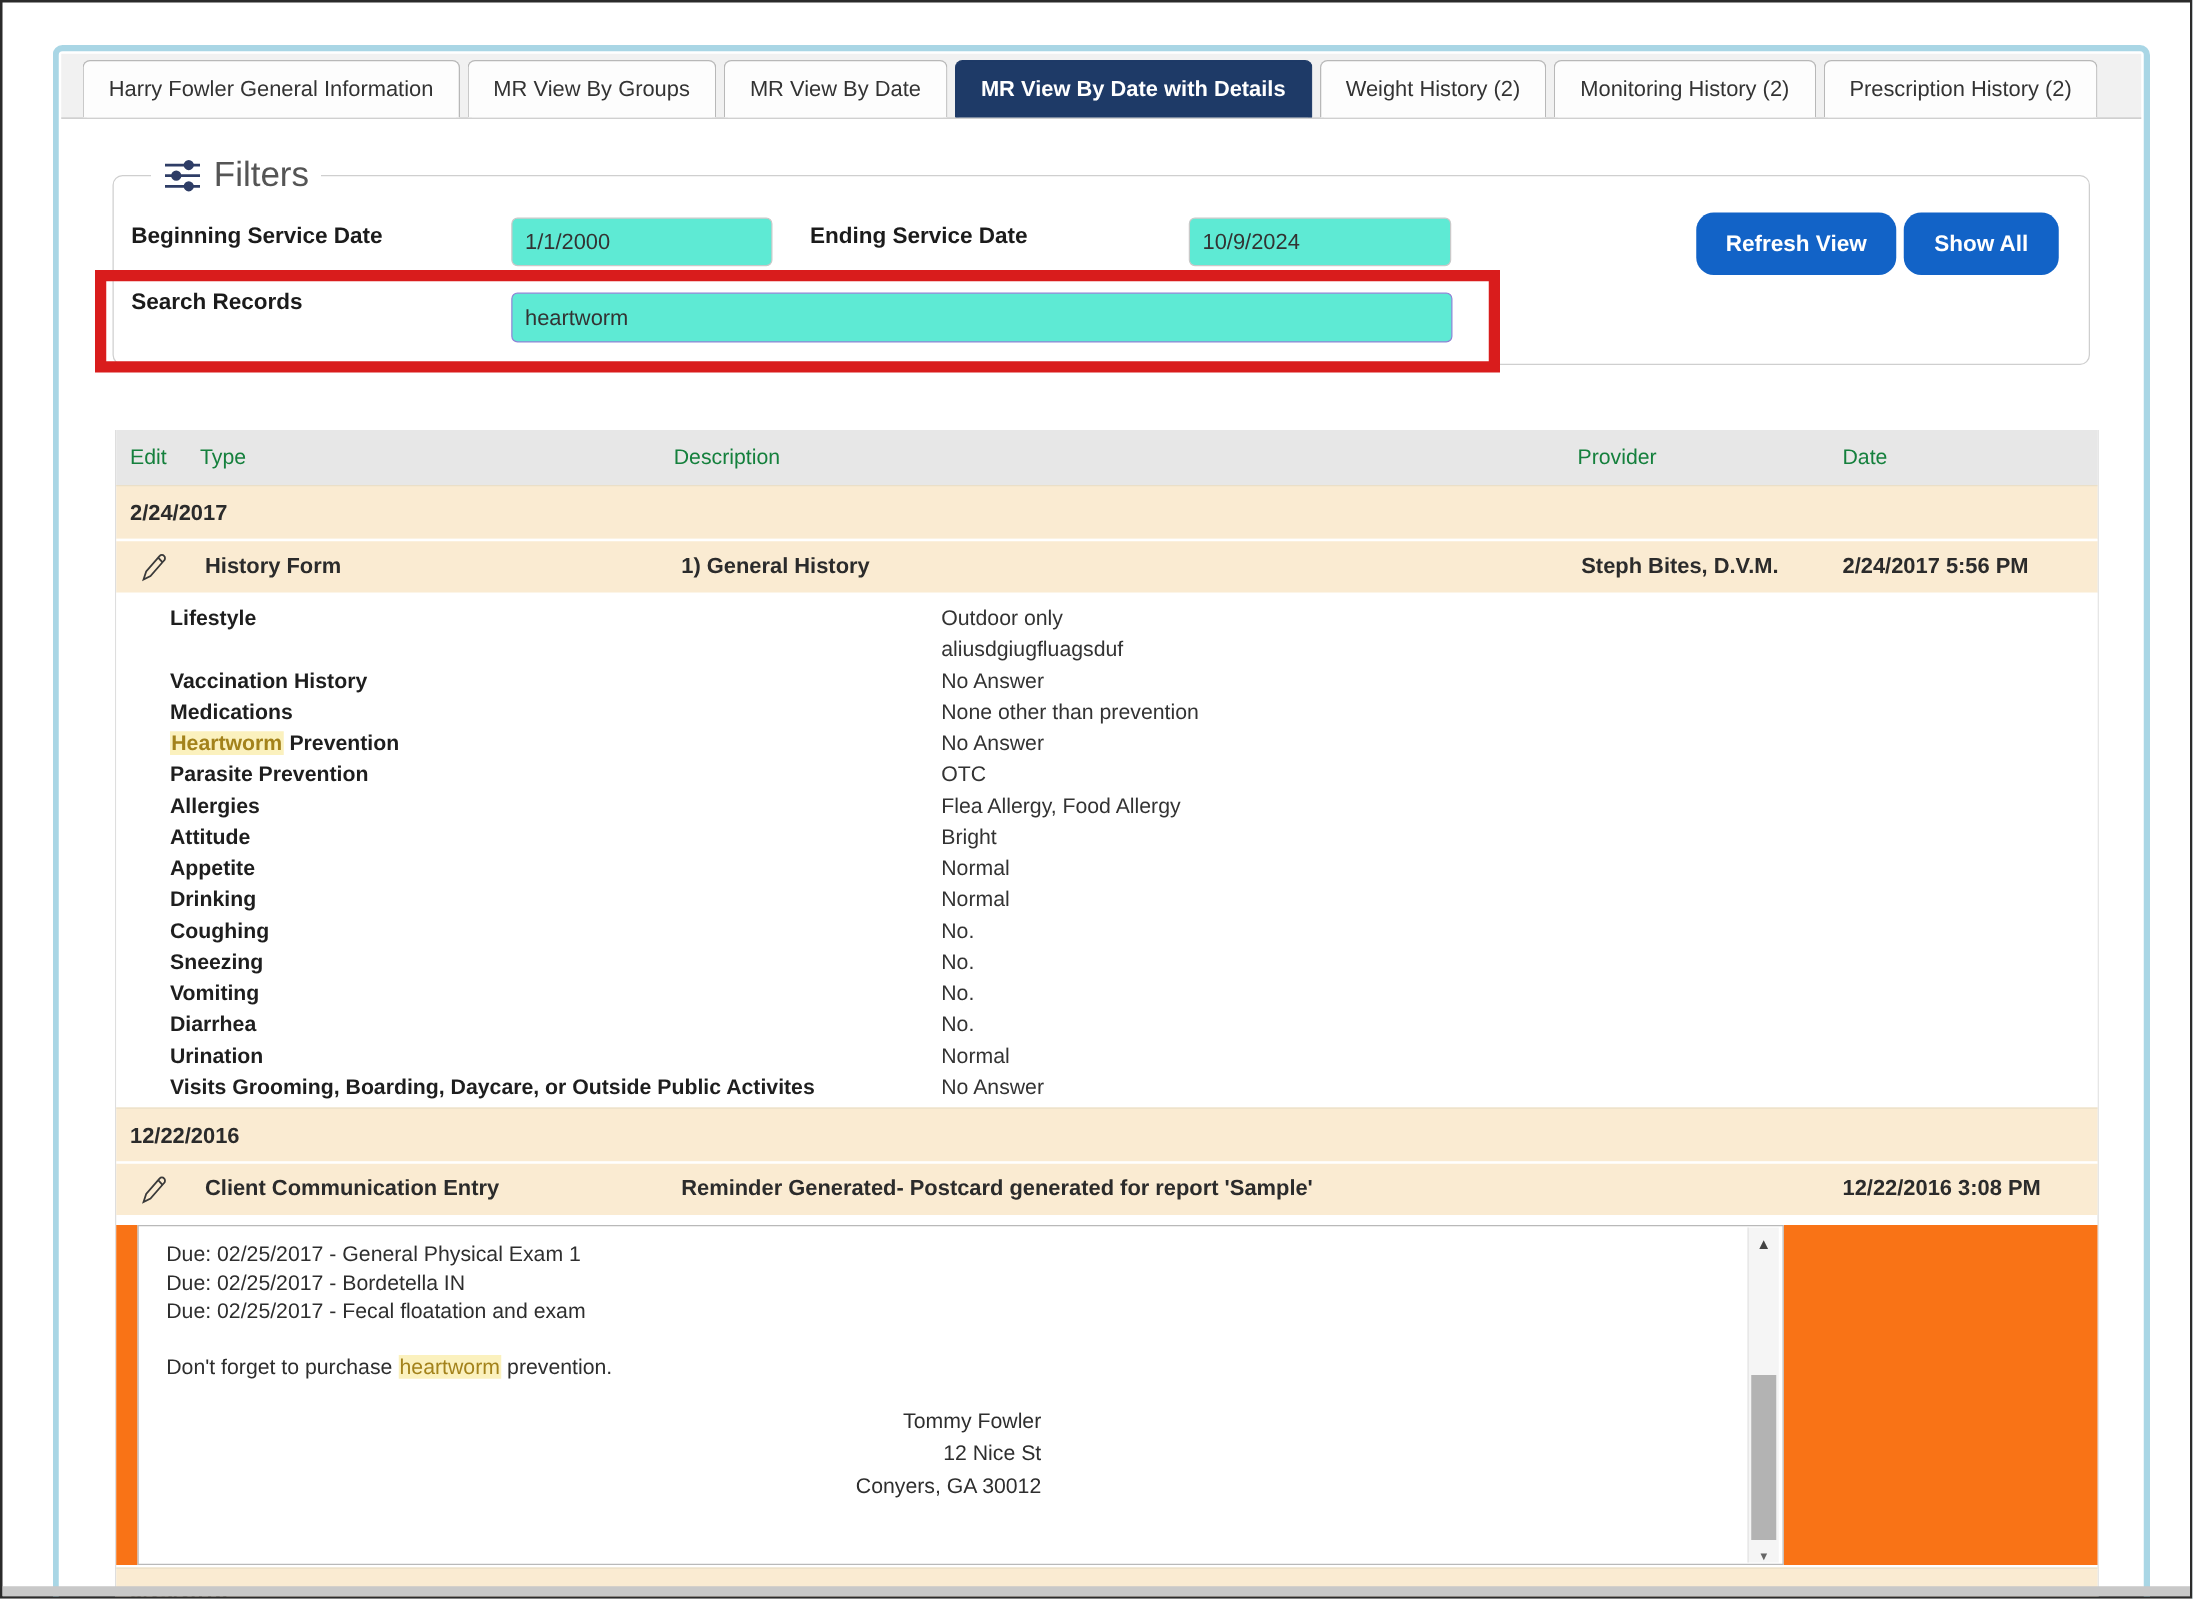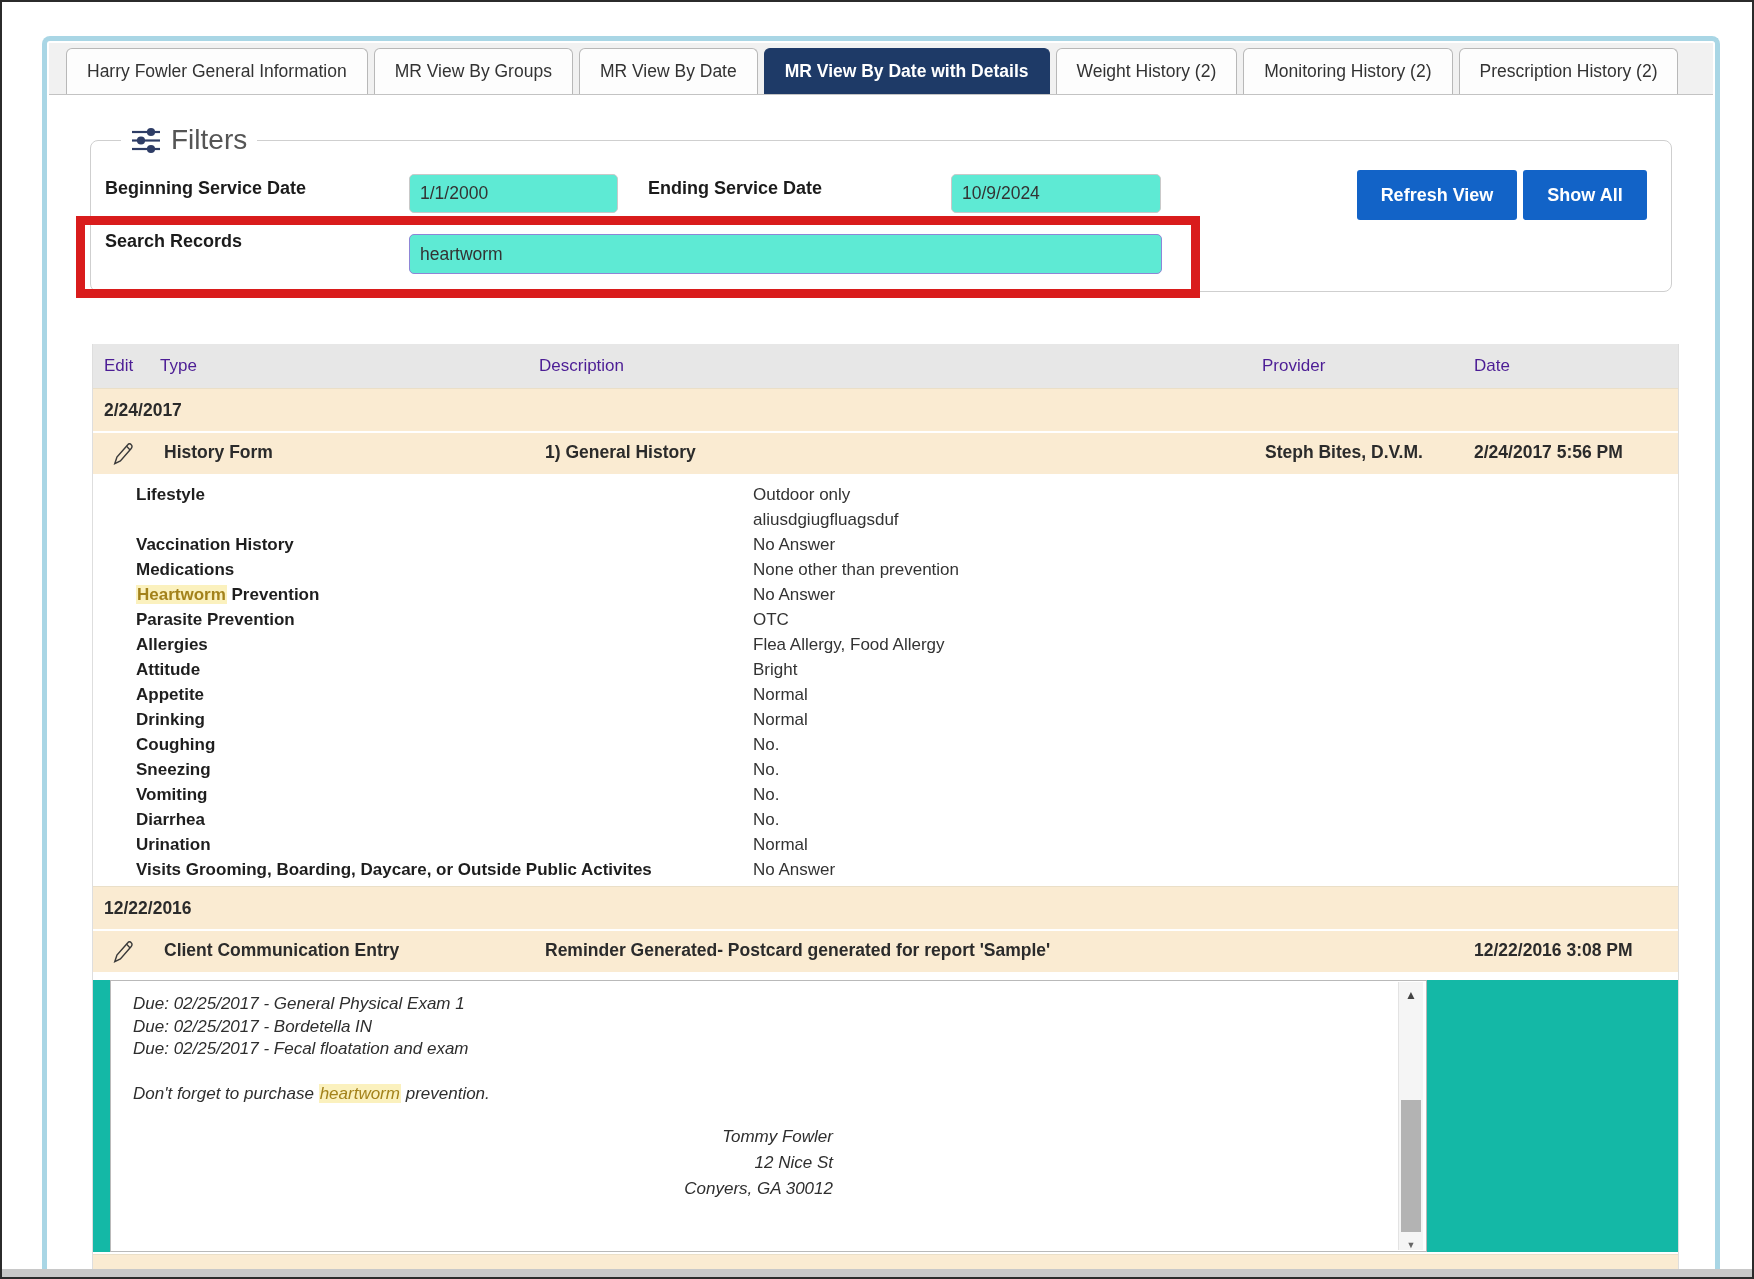--- a/index.html
+++ b/index.html
@@ -35,51 +35,51 @@
     margin-left:30px;padding:0 10px;display:flex;align-items:center;gap:10px;
     font-size:28px;color:#555;
   }
   .f-label{position:absolute;font-size:18px;font-weight:bold;color:#1b1b1b;white-space:nowrap;}
   .f-input{
     position:absolute;box-sizing:border-box;border:1px solid #C9C9C9;border-radius:5px;
     font-family:"Liberation Sans",sans-serif;font-size:17.5px;color:#333;padding:0 10px;background:#5eead4;
   }
   .f-input.search{border:1.5px solid #8F85D6;}
   .btn{
-    position:absolute;height:50px;border:none;border-radius:3px;background:#1263C7;
+    position:absolute;height:50px;border:none;border-radius:14px;background:#1263C7;
     color:#fff;font-weight:bold;font-size:18px;font-family:"Liberation Sans",sans-serif;cursor:pointer;
   }
   .red-annotation{
     position:absolute;left:74px;top:214px;width:1124px;height:82px;
     border:9px solid #D91C1C;box-sizing:border-box;pointer-events:none;z-index:5;
   }
   
   .rtable{
     position:absolute;left:90px;top:342px;width:1587px;box-sizing:border-box;
     border-left:1px solid #DEDEDE;border-right:1px solid #DEDEDE;
   }
-  .rhead{position:relative;height:44px;background:#E7E7E7;font-size:17px;color:#4c1d95;}
+  .rhead{position:relative;height:44px;background:#E7E7E7;font-size:17px;color:#15803d;}
   .rhead span{position:absolute;top:12px;}
   .h-edit{left:11px;} .h-type{left:67px;} .h-desc{left:446px;} .h-prov{left:1169px;} .h-date{left:1381px;}
   .band{background:#FAEBD2;}
   .daterow{position:relative;height:42px;border-top:1px solid #EADFC8;}
   .daterow .d{position:absolute;left:11px;top:11px;font-weight:bold;font-size:17.5px;color:#2b2b2b;}
   .recrow{position:relative;height:41px;border-top:2px solid #FFFFFF;font-size:17.5px;text-align:center;}
   .recrow .pencil{position:absolute;left:18px;top:8px;cursor:pointer;}
   .recrow .rtype{position:absolute;left:71px;top:9px;font-weight:bold;color:#2b2b2b;}
   .recrow .rdesc{position:absolute;left:452px;top:9px;font-weight:bold;color:#2b2b2b;}
   .recrow .rprov{position:absolute;left:1172px;top:9px;font-weight:bold;color:#2b2b2b;}
   .recrow .rdate{position:absolute;left:1381px;top:9px;font-weight:bold;color:#2b2b2b;}
   .details{background:#fff;padding:8px 0 4px 0;}
   .drow{display:flex;height:25px;align-items:center;font-size:17px;}
   .drow .dl{margin-left:43px;width:617px;font-weight:bold;color:#1e1e1e;flex:none;}
   .drow .dv{color:#333;}
   .hl{background:#FBF1BE;color:#A3821B;padding:0 1px;}
   
-  .notewrap{background:#14b8a6;font-style:italic;}
+  .notewrap{background:#f97316;}
   .notebox{
     position:relative;margin:8px 0 2px 17px;width:1317px;height:272px;
     border:1px solid #B9B9B9;box-sizing:border-box;background:#fff;
     font-size:17px;color:#2e2e2e;overflow:hidden;
   }
   .notetext{padding:12px 0 0 22px;line-height:22.5px;}
   .notetext .blank{height:22.5px;}
   .address{margin-left:22px;margin-top:18px;width:700px;text-align:right;line-height:26px;}
   .sbar{
     position:absolute;top:1px;right:3px;width:24px;height:268px;

